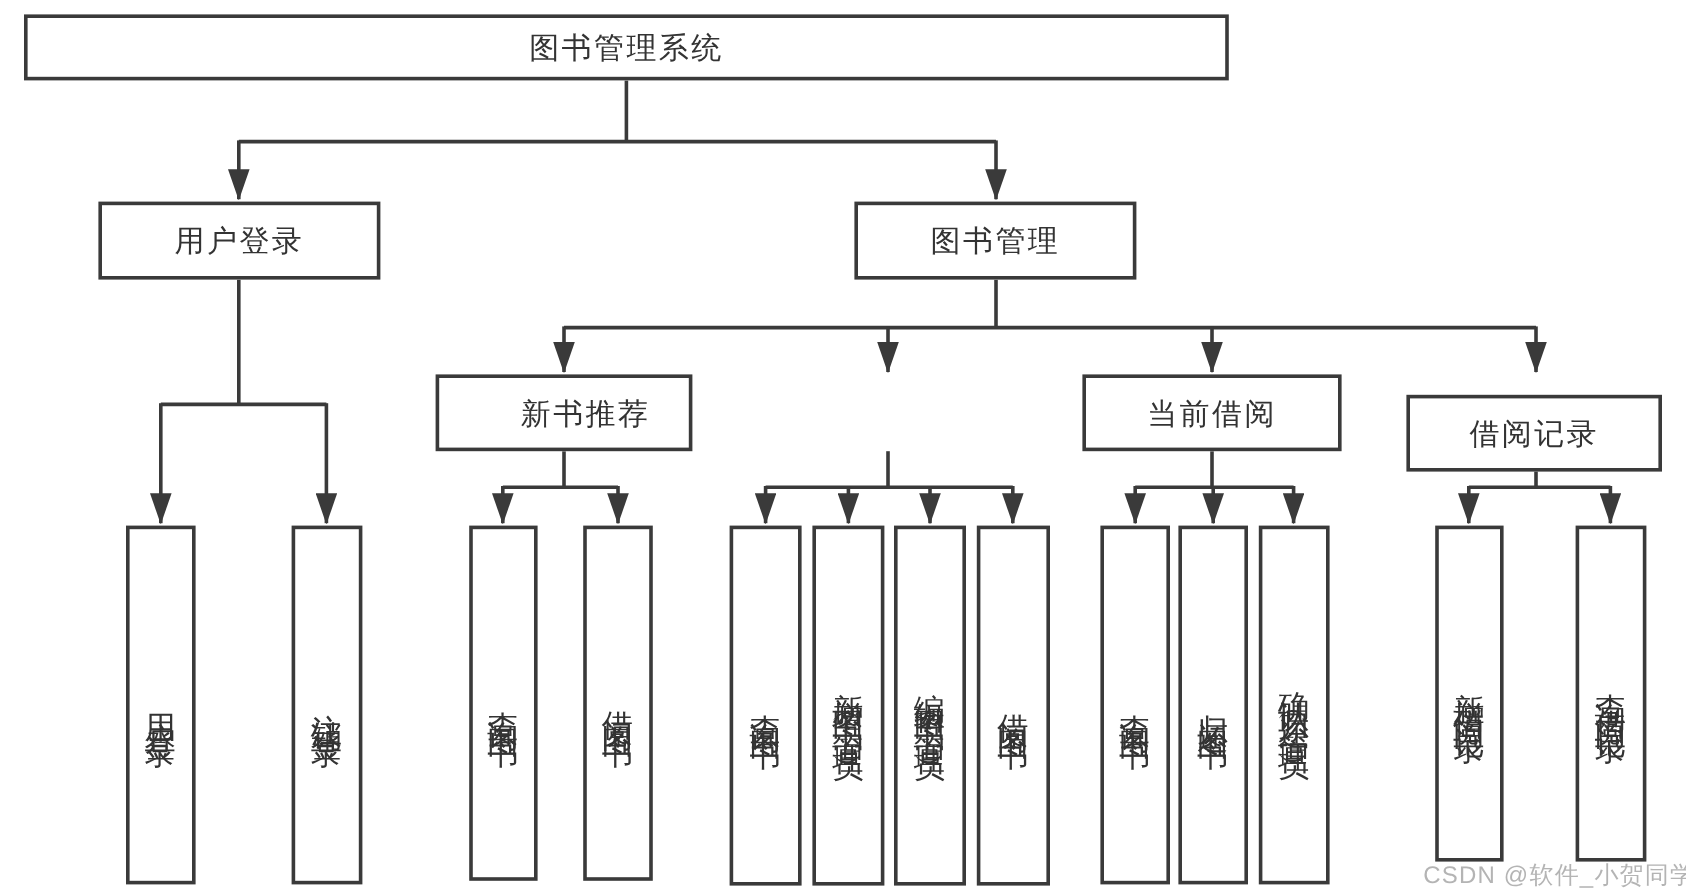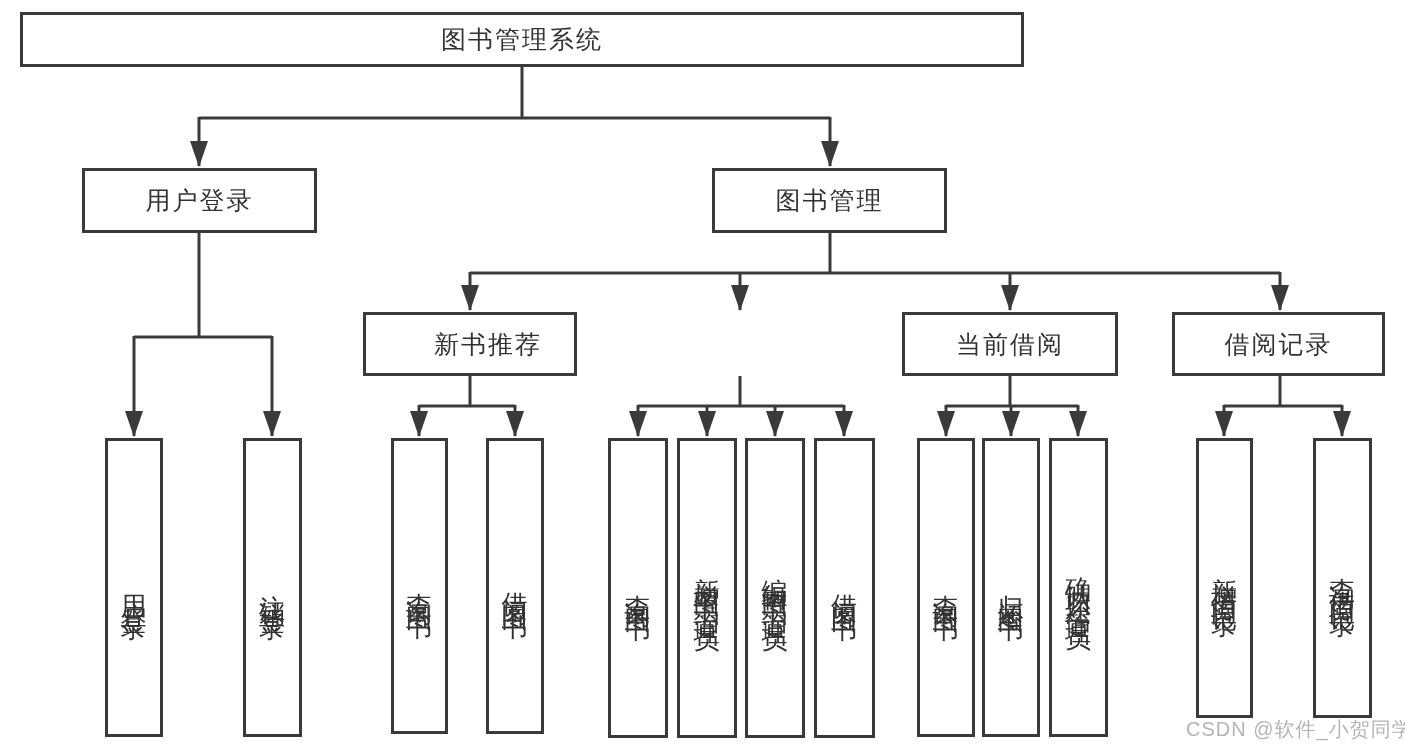--- a/index.html
+++ b/index.html
@@ -124,21 +124,21 @@
   <div class="box" style="left:712px; top:168px; width:235px; height:65px;">
     <span class="h-label">图书管理</span>
   </div>
 
   <div class="box" style="left:363px; top:312px; width:214px; height:64px;padding-left:36px;">
     <span class="h-label">新书推荐</span>
   </div>
   <div class="box" style="left:902px; top:312px; width:216px; height:64px;">
     <span class="h-label">当前借阅</span>
   </div>
-  <div class="box" style="left:1172px; top:312px; width:213px; height:64px;">
+  <div class="box" style="left:1172px; top:329px; width:213px; height:64px;">
     <span class="h-label">借阅记录</span>
   </div>
 
   <div class="box" style="left:105px; top:438px; width:58px; height:299px;">
     <span class="v-label">用户登录</span>
   </div>
   <div class="box" style="left:243px; top:438px; width:59px; height:299px;">
     <span class="v-label">注销登录</span>
   </div>
 

